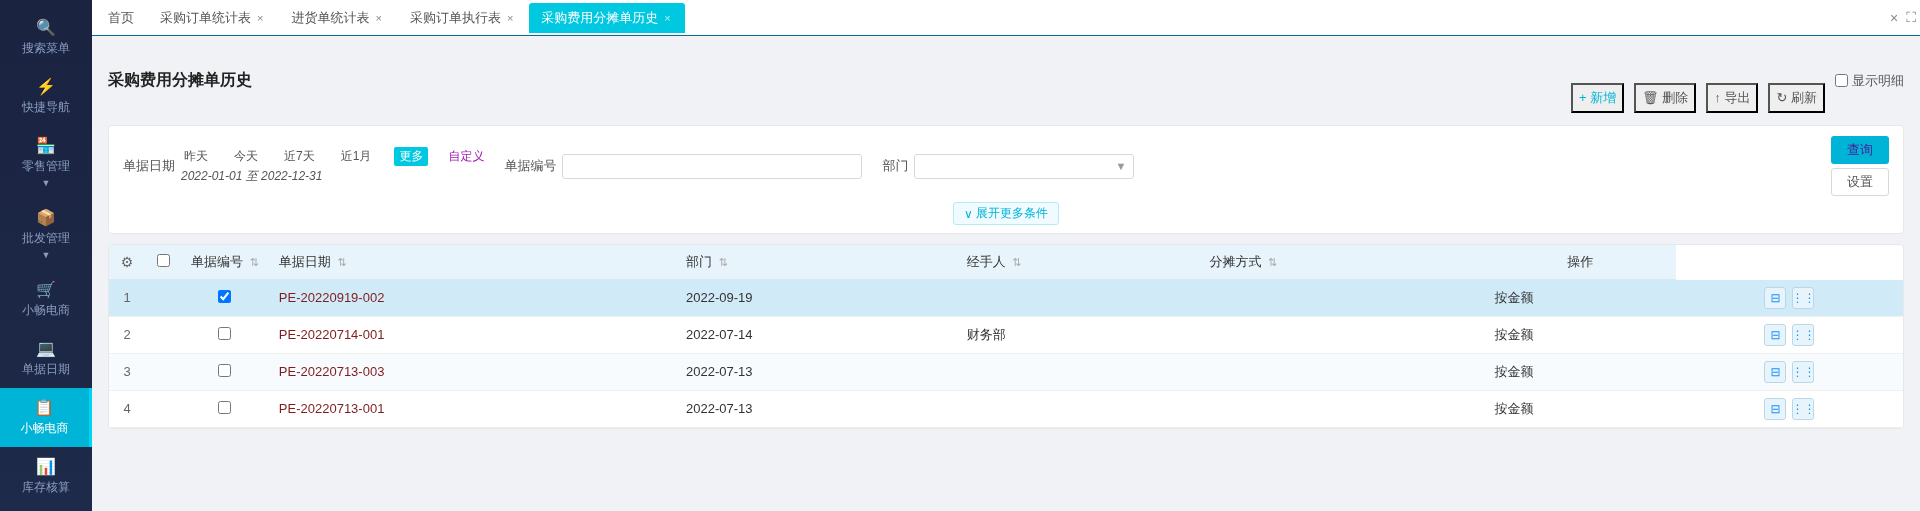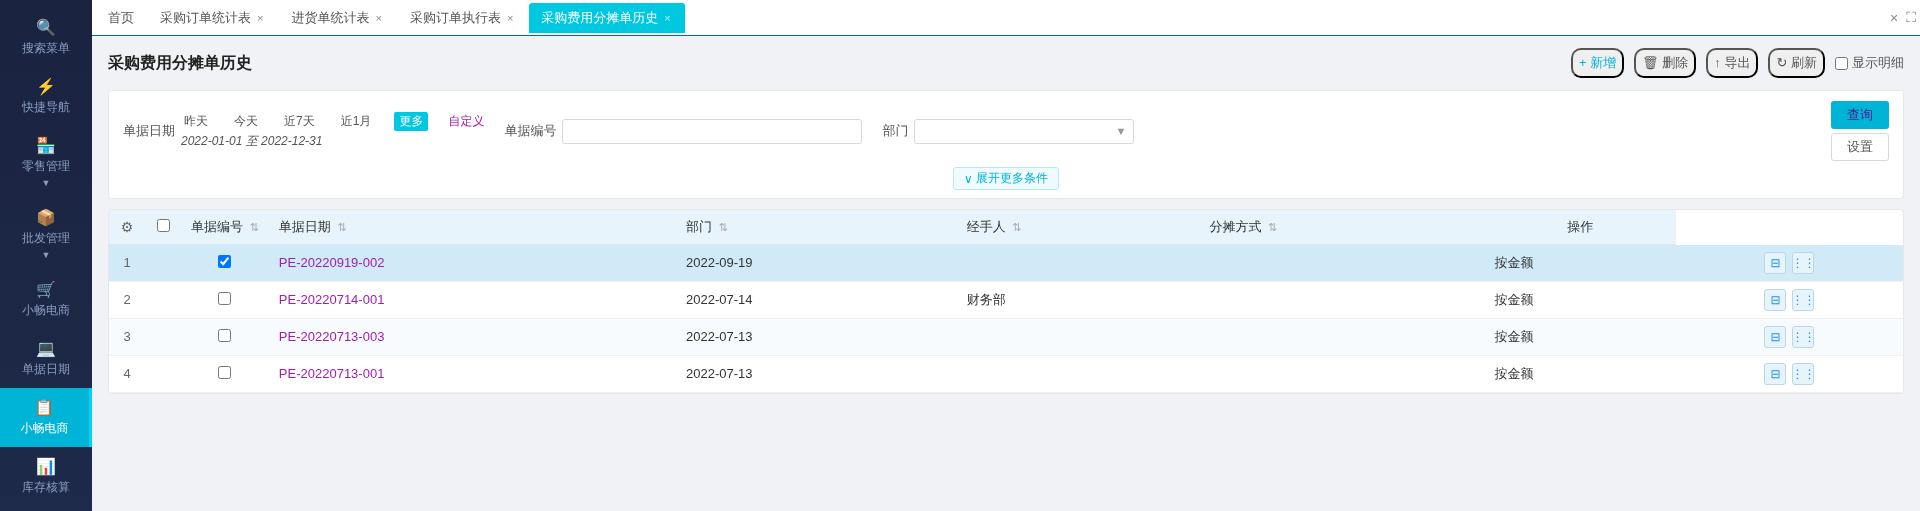--- a/index.html
+++ b/index.html
@@ -110,21 +110,22 @@
       gap: 10px;
     }
     .toolbar-btn {
       display: flex;
       align-items: center;
       gap: 3px;
       font-size: 13px;
       color: #555;
       cursor: pointer;
       padding: 4px 6px;
-      border-radius: 10px;
+      border-radius: 0;
+      margin-top: 35px;
     }
     .toolbar-btn.new { color: #00b4d8; }
     .show-cols-check {
       display: flex;
       align-items: center;
       gap: 4px;
       font-size: 13px;
       color: #555;
       cursor: pointer;
     }
@@ -276,21 +277,21 @@
     }
     tbody tr:nth-child(odd) { background: #f7fbfe; }
     tbody tr:nth-child(even) { background: #fff; }
     tbody tr.selected { background: #d0eaf8; }
     tbody td {
       padding: 7px 10px;
       color: #333;
       font-size: 13px;
     }
     .row-num { color: #666; text-align: center; width: 36px; }
-    .link-cell { color: #a21caf; cursor: pointer; text-decoration: none; }
+    .link-cell { color: #7f1d1d; cursor: pointer; text-decoration: none; }
     .action-icons { display: flex; gap: 6px; justify-content: center; }
     .action-icon {
       width: 22px;
       height: 22px;
       background: #e8f4fb;
       border: 1px solid #b8d8ea;
       border-radius: 3px;
       display: flex;
       align-items: center;
       justify-content: center;

